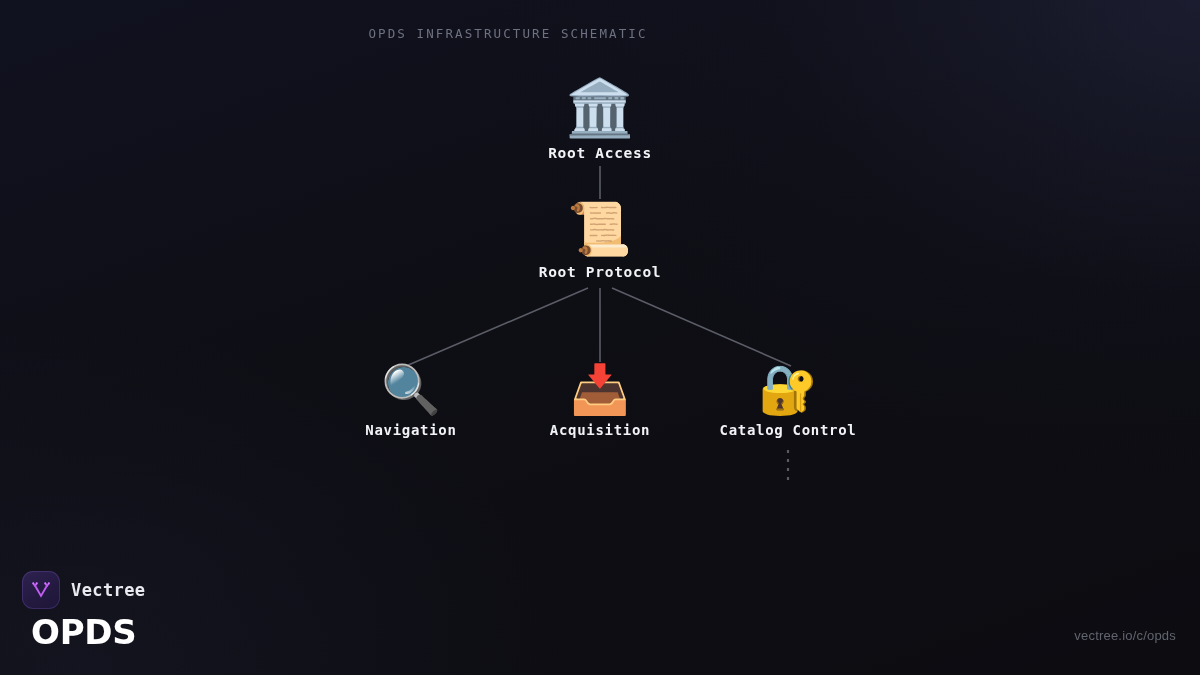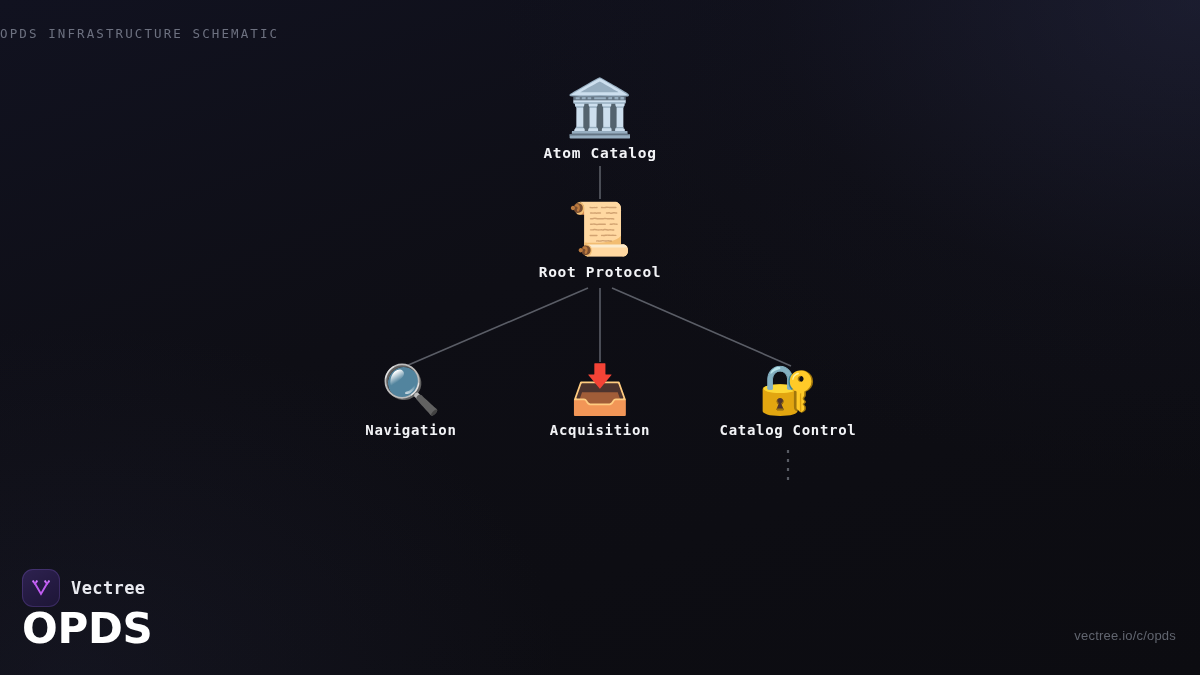--- a/index.html
+++ b/index.html
@@ -26,21 +26,21 @@
       linear-gradient(160deg, #111220 0%, #0e0e15 42%, #0c0c11 100%);
     overflow: hidden;
   }
 
   
   .schematic-title {
     position: absolute;
     top: 26px;
     left: 0;
     width: 1016px;
-    text-align: left;
+    text-align: center;
     font-size: 12.5px;
     letter-spacing: 2.1px;
     color: #6d7180;
     font-family: "DejaVu Sans Mono", "Liberation Mono", monospace;
     white-space: pre;
   }
 
   
   .edges {
     position: absolute;
@@ -85,46 +85,49 @@
   
   .brand {
     position: absolute;
     left: 22px;
     bottom: 24px;
   }
   .brand-row {
     display: flex;
     align-items: center;
     gap: 11px;
+    justify-content: space-between;
   }
   .brand-logo {
     width: 38px;
     height: 38px;
     border-radius: 11px;
     background: linear-gradient(150deg, #2e2250 0%, #241a41 55%, #1d1636 100%);
     box-shadow: inset 0 0 0 1px rgba(150,110,230,0.22);
     display: flex;
     align-items: center;
     justify-content: center;
     flex: 0 0 auto;
   }
   .brand-name {
     font-family: "DejaVu Sans Mono", "Liberation Mono", monospace;
     font-weight: bold;
     font-size: 17px;
     color: #e9eaf0;
     letter-spacing: 0.4px;
   }
   .brand-title {
+    margin-top: 6px;
     font-family: "DejaVu Sans", "Liberation Sans", sans-serif;
     font-weight: bold;
-    font-size: 42px;
+    font-size: 34px;
     line-height: 1.05;
     color: #ffffff;
     letter-spacing: -0.3px;
+    text-align: center;
   }
 
   .footer-url {
     position: absolute;
     right: 24px;
     bottom: 32px;
     font-family: Liberation Sans, sans-serif;
     font-size: 13px;
     color: #61656f;
     letter-spacing: 0.2px;
@@ -145,21 +148,21 @@
 
     <line x1="600" y1="288" x2="600" y2="362" stroke="#5a5d66" stroke-width="1.6"></line>
 
     <line x1="612" y1="288" x2="791" y2="366" stroke="#5a5d66" stroke-width="1.6"></line>
 
     <line x1="788" y1="450" x2="788" y2="484" stroke="#585b63" stroke-width="2.2" stroke-dasharray="3 6" stroke-linecap="butt"></line>
   </svg>
 
   <div class="node root" style="left:600px; top:80px;">
     <span class="glyph">🏛️</span>
-    <span class="label">Atom Catalog</span>
+    <span class="label">Root Access</span>
   </div>
 
   <div class="node mid" style="left:600px; top:203px;">
     <span class="glyph">📜</span>
     <span class="label">Root Protocol</span>
   </div>
 
   <div class="node leaf" style="left:411px; top:365px;">
     <span class="glyph">🔍</span>
     <span class="label">Navigation</span>

